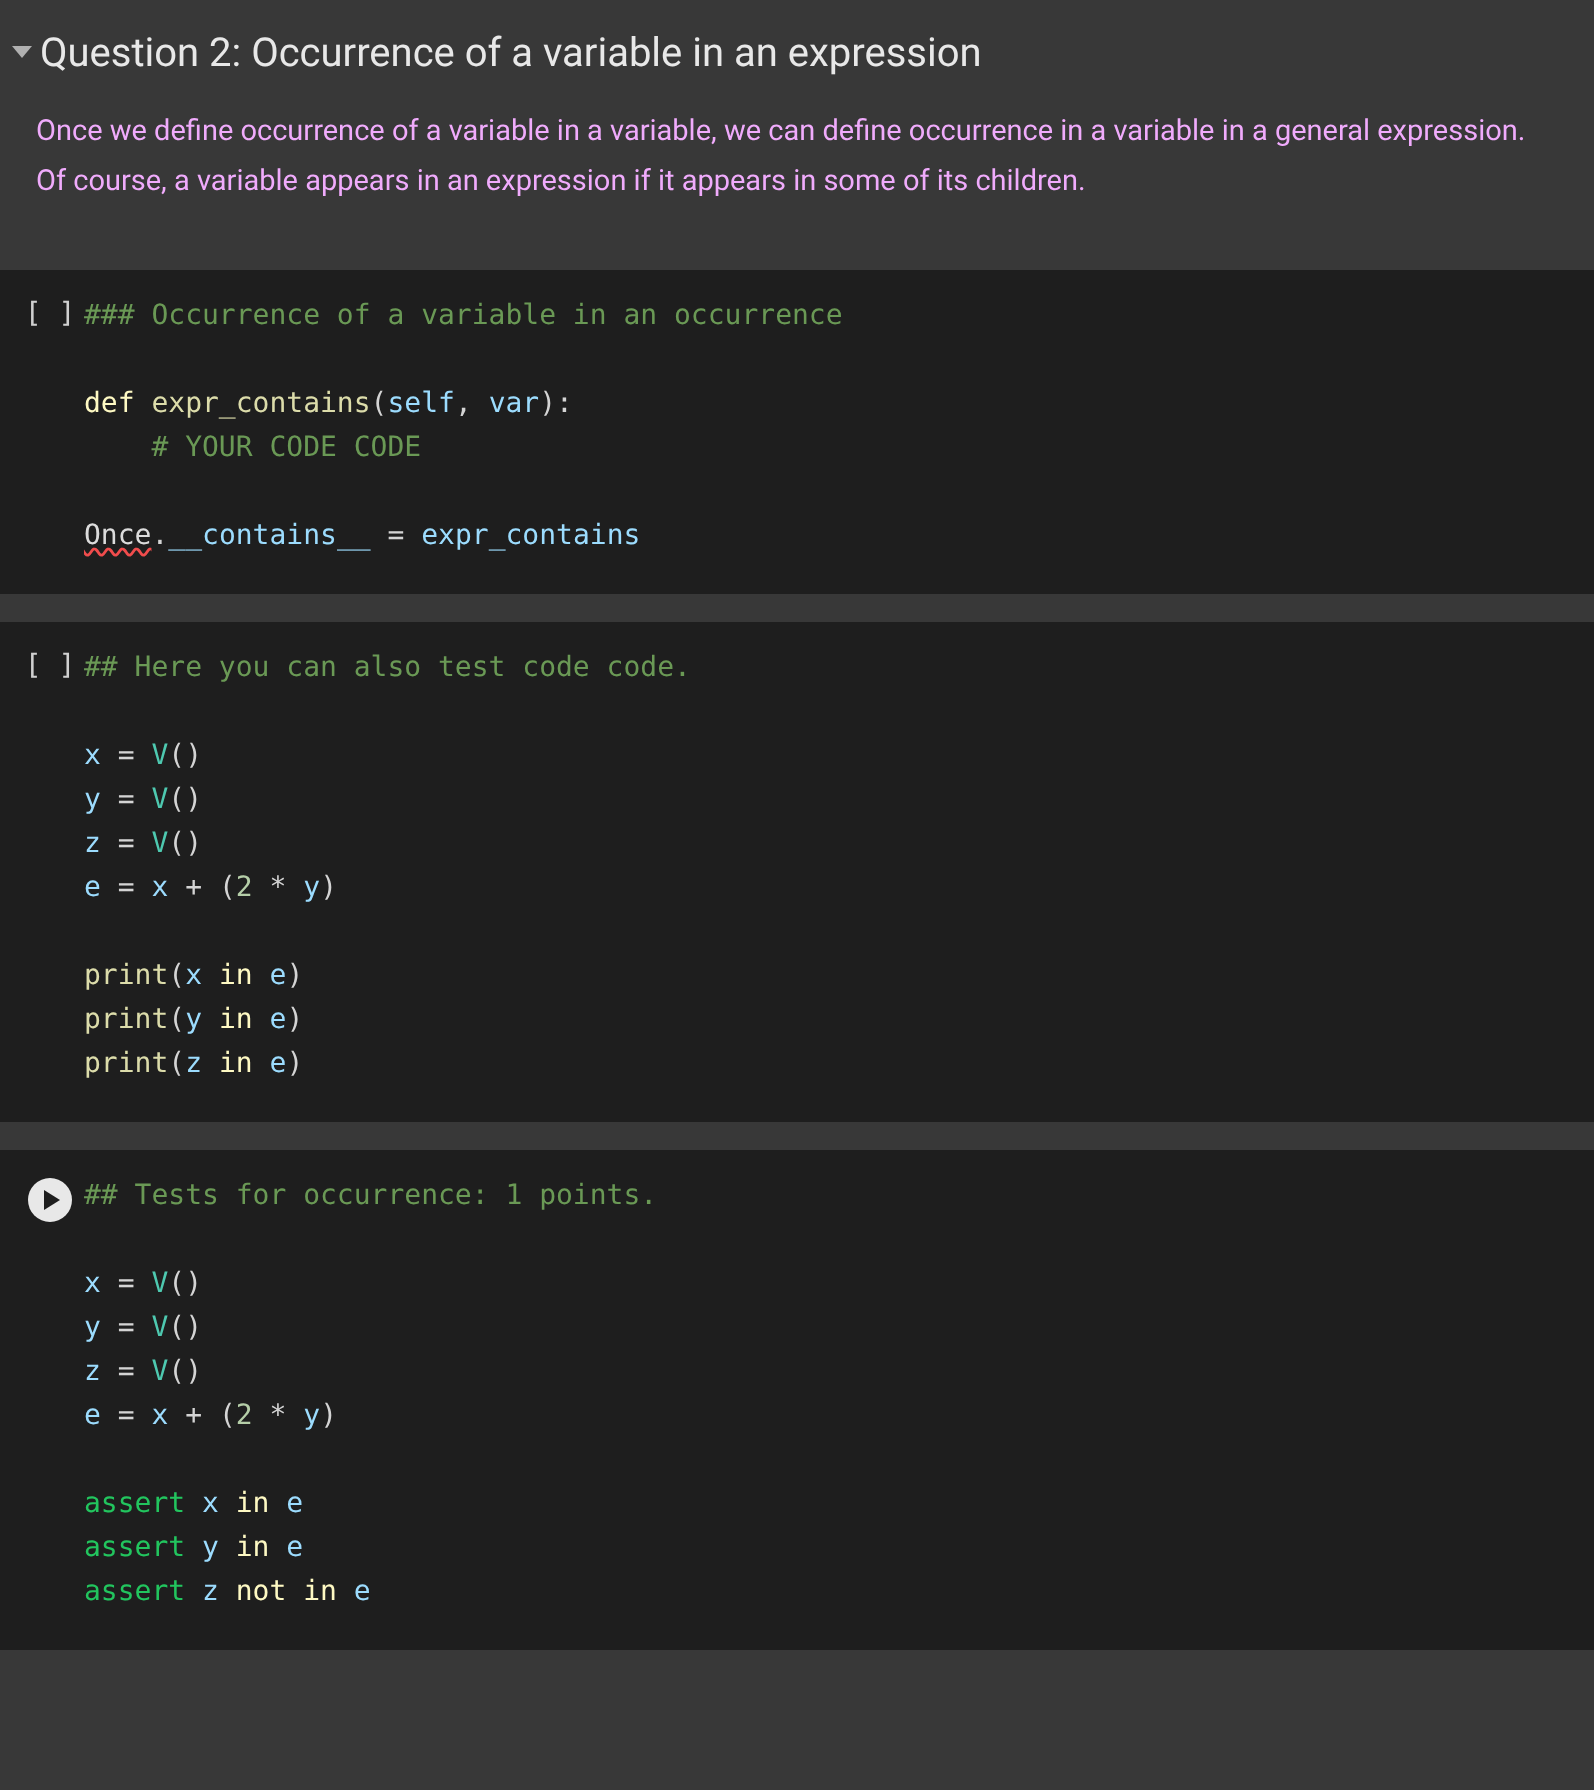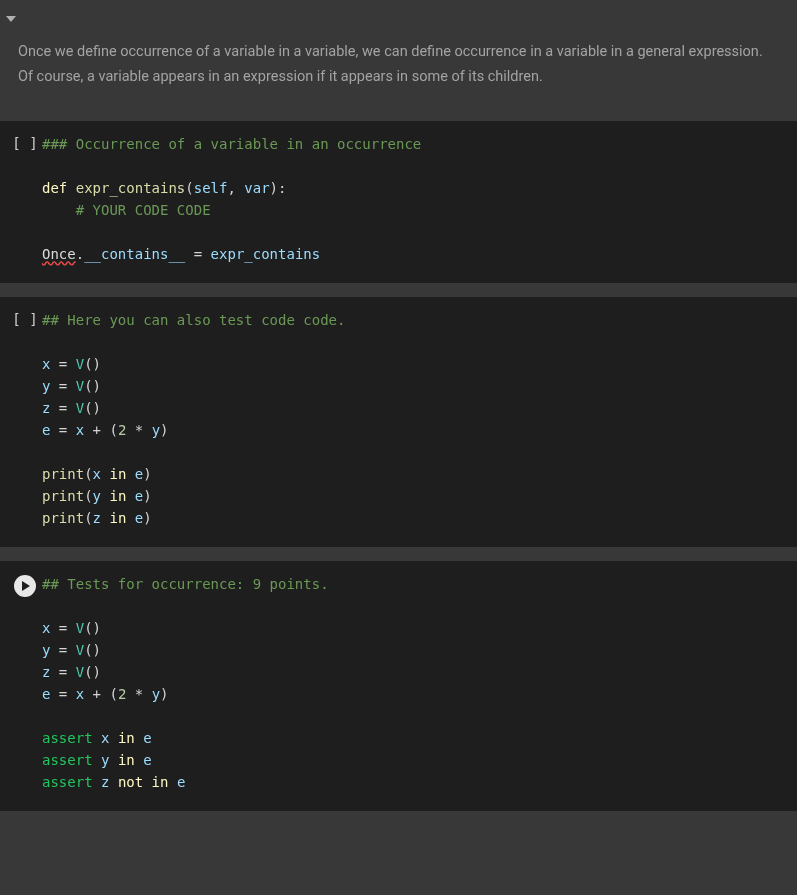--- a/index.html
+++ b/index.html
@@ -26,21 +26,21 @@
     flex: 0 0 auto;
   }
   .question-title {
     font-size: 20px;
     font-weight: 400;
     color: #e8e8e8;
   }
   .description {
     font-size: 14.5px;
     line-height: 1.7;
-    color: #a3a3a3;
+    color: #f0abfc;
     padding: 10px 18px 18px 18px;
   }
   .cell {
     display: flex;
     background: #1e1e1e;
     margin: 14px 0 0 0;
     min-height: 60px;
     padding: 12px 8px 18px 8px;
   }
   .gutter {
@@ -85,20 +85,21 @@
   .tok-assert    { color: #22c55e; }
   .underline-err {
     text-decoration: underline wavy #f14c4c;
   }
 </style>
 </head>
 <body>
 
 <div class="section-header">
   <div class="tri"></div>
+  <h2 class="question-title">Question 2: Occurrence of a variable in an expression</h2>
 </div>
 
 <p class="description">Once we define occurrence of a variable in a variable, we can define occurrence in a variable in a general expression. Of course, a variable appears in an expression if it appears in some of its children.</p>
 
 <div id="cells">
     <div class="cell">
       <div class="gutter">
         <span>[ ]</span>
       </div>
       <div class="code"><span class="tok-comment">### Occurrence of a variable in an occurrence</span>
@@ -124,21 +125,21 @@
 <span class="tok-builtin">print</span><span class="tok-operator">(</span><span class="tok-variable">y</span><span class="tok-keyword"> in </span><span class="tok-variable">e</span><span class="tok-operator">)</span>
 <span class="tok-builtin">print</span><span class="tok-operator">(</span><span class="tok-variable">z</span><span class="tok-keyword"> in </span><span class="tok-variable">e</span><span class="tok-operator">)</span>
 </div>
     </div>
     <div class="cell">
       <div class="gutter">
         <div class="run-btn">
           <div class="run-tri"></div>
         </div>
       </div>
-      <div class="code"><span class="tok-comment">## Tests for occurrence: 9 points.</span>
+      <div class="code"><span class="tok-comment">## Tests for occurrence: 1 points.</span>
 <span class=""></span>
 <span class="tok-variable">x</span><span class="tok-operator"> = </span><span class="tok-class">V</span><span class="tok-operator">()</span>
 <span class="tok-variable">y</span><span class="tok-operator"> = </span><span class="tok-class">V</span><span class="tok-operator">()</span>
 <span class="tok-variable">z</span><span class="tok-operator"> = </span><span class="tok-class">V</span><span class="tok-operator">()</span>
 <span class="tok-variable">e</span><span class="tok-operator"> = </span><span class="tok-variable">x</span><span class="tok-operator"> + (</span><span class="tok-num">2</span><span class="tok-operator"> * </span><span class="tok-variable">y</span><span class="tok-operator">)</span>
 <span class=""></span>
 <span class="tok-assert">assert </span><span class="tok-variable">x</span><span class="tok-keyword"> in </span><span class="tok-variable">e</span>
 <span class="tok-assert">assert </span><span class="tok-variable">y</span><span class="tok-keyword"> in </span><span class="tok-variable">e</span>
 <span class="tok-assert">assert </span><span class="tok-variable">z</span><span class="tok-keyword"> not in </span><span class="tok-variable">e</span>
 </div>

